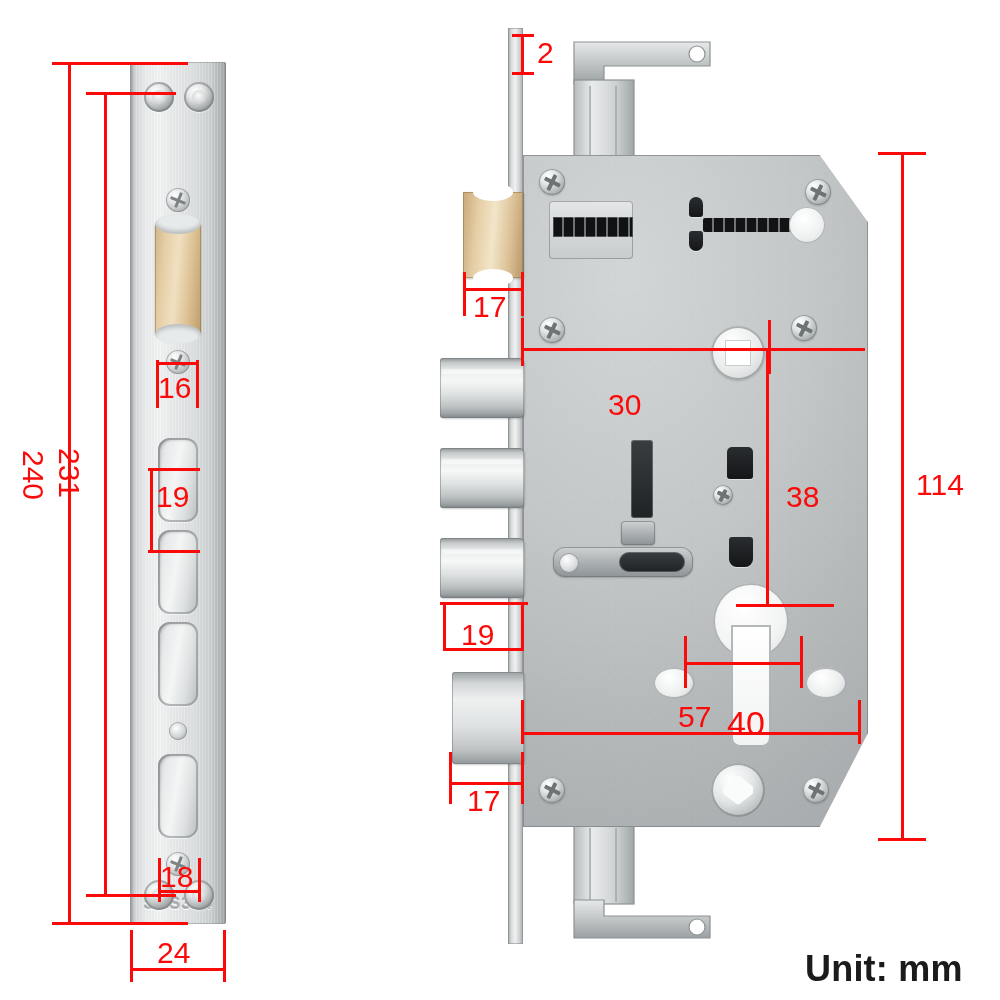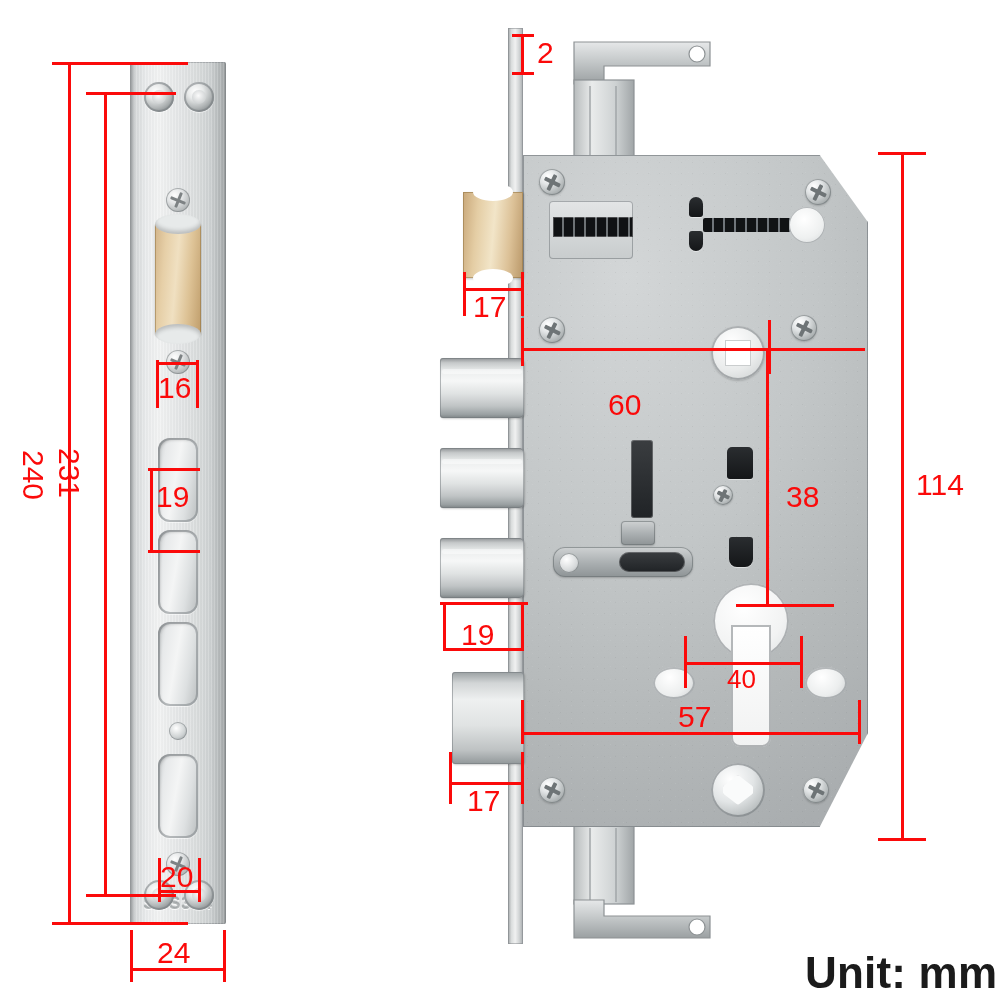--- a/index.html
+++ b/index.html
@@ -31,21 +31,21 @@
     white-space: nowrap;
   }
   .dim-label.rot {
     transform-origin: 0 0;
     transform: rotate(90deg);
   }
 
   .unit-label {
     position: absolute;
     color: #1b1b1b;
-    font-size: 44px;
+    font-size: 36px;
     font-weight: 700;
     letter-spacing: .2px;
     white-space: nowrap;
     font-family: "Liberation Sans", sans-serif;
   }
 
   
   #faceplate {
     position: absolute;
     left: 130px; top: 62px;
@@ -351,21 +351,21 @@
   <div class="dim-label" style="left:158px; top:373px; font-size:30px;">16</div>
 
   <div class="dim-line-h" style="left:148px; top:468px; width:52px;"></div>
   <div class="dim-line-h" style="left:148px; top:550px; width:52px;"></div>
   <div class="dim-line-v" style="left:150px; top:468px; height:84px;"></div>
   <div class="dim-label" style="left:156px; top:482px; font-size:30px;">19</div>
 
   <div class="dim-line-v" style="left:158px; top:858px; height:44px;"></div>
   <div class="dim-line-v" style="left:198px; top:858px; height:44px;"></div>
   <div class="dim-line-h" style="left:158px; top:890px; width:43px;"></div>
-  <div class="dim-label" style="left:160px; top:862px; font-size:30px;">20</div>
+  <div class="dim-label" style="left:160px; top:862px; font-size:30px;">18</div>
 
   <div class="dim-line-v" style="left:130px; top:930px; height:52px;"></div>
   <div class="dim-line-v" style="left:223px; top:930px; height:52px;"></div>
   <div class="dim-line-h" style="left:130px; top:968px; width:96px;"></div>
   <div class="dim-label" style="left:157px; top:938px; font-size:30px;">24</div>
 
   <div class="rail" style="left:508px; top:28px; width:15px; height:916px;"></div>
 
   <div class="hook-arm" style="left:560px; top:36px; width:180px; height:130px;">
     <svg width="180" height="130" viewBox="0 0 180 130">
@@ -459,37 +459,37 @@
 
   <div class="dim-line-v" style="left:463px; top:272px; height:44px;"></div>
   <div class="dim-line-v" style="left:521px; top:272px; height:44px;"></div>
   <div class="dim-line-h" style="left:463px; top:288px; width:61px;"></div>
   <div class="dim-label" style="left:473px; top:292px; font-size:30px;">17</div>
 
   <div class="dim-line-v" style="left:521px; top:318px; height:48px;"></div>
   <div class="dim-line-h" style="left:521px; top:348px; width:250px;"></div>
   <div class="dim-line-v" style="left:768px; top:320px; height:54px;"></div>
   <div class="dim-line-h" style="left:760px; top:348px; width:105px;"></div>
-  <div class="dim-label" style="left:608px; top:390px; font-size:30px;">60</div>
+  <div class="dim-label" style="left:608px; top:390px; font-size:30px;">30</div>
 
   <div class="dim-line-h" style="left:440px; top:602px; width:88px;"></div>
   <div class="dim-line-v" style="left:443px; top:602px; height:48px;"></div>
   <div class="dim-line-v" style="left:521px; top:602px; height:48px;"></div>
   <div class="dim-line-h" style="left:443px; top:648px; width:81px;"></div>
   <div class="dim-label" style="left:461px; top:620px; font-size:30px;">19</div>
 
   <div class="dim-line-h" style="left:718px; top:348px; width:58px;"></div>
   <div class="dim-line-v" style="left:766px; top:348px; height:258px;"></div>
   <div class="dim-line-h" style="left:736px; top:604px; width:98px;"></div>
   <div class="dim-label" style="left:786px; top:482px; font-size:30px;">38</div>
 
   <div class="dim-line-v" style="left:684px; top:636px; height:52px;"></div>
   <div class="dim-line-v" style="left:800px; top:636px; height:52px;"></div>
   <div class="dim-line-h" style="left:684px; top:662px; width:119px;"></div>
-  <div class="dim-label" style="left:727px; top:666px; font-size:26px;">40</div>
+  <div class="dim-label" style="left:727px; top:706px; font-size:34px;">40</div>
 
   <div class="dim-line-v" style="left:449px; top:752px; height:52px;"></div>
   <div class="dim-line-v" style="left:521px; top:752px; height:52px;"></div>
   <div class="dim-line-h" style="left:449px; top:782px; width:75px;"></div>
   <div class="dim-label" style="left:467px; top:786px; font-size:30px;">17</div>
 
   <div class="dim-line-v" style="left:521px; top:700px; height:44px;"></div>
   <div class="dim-line-v" style="left:858px; top:700px; height:44px;"></div>
   <div class="dim-line-h" style="left:521px; top:732px; width:340px;"></div>
   <div class="dim-label" style="left:678px; top:702px; font-size:30px;">57</div>

